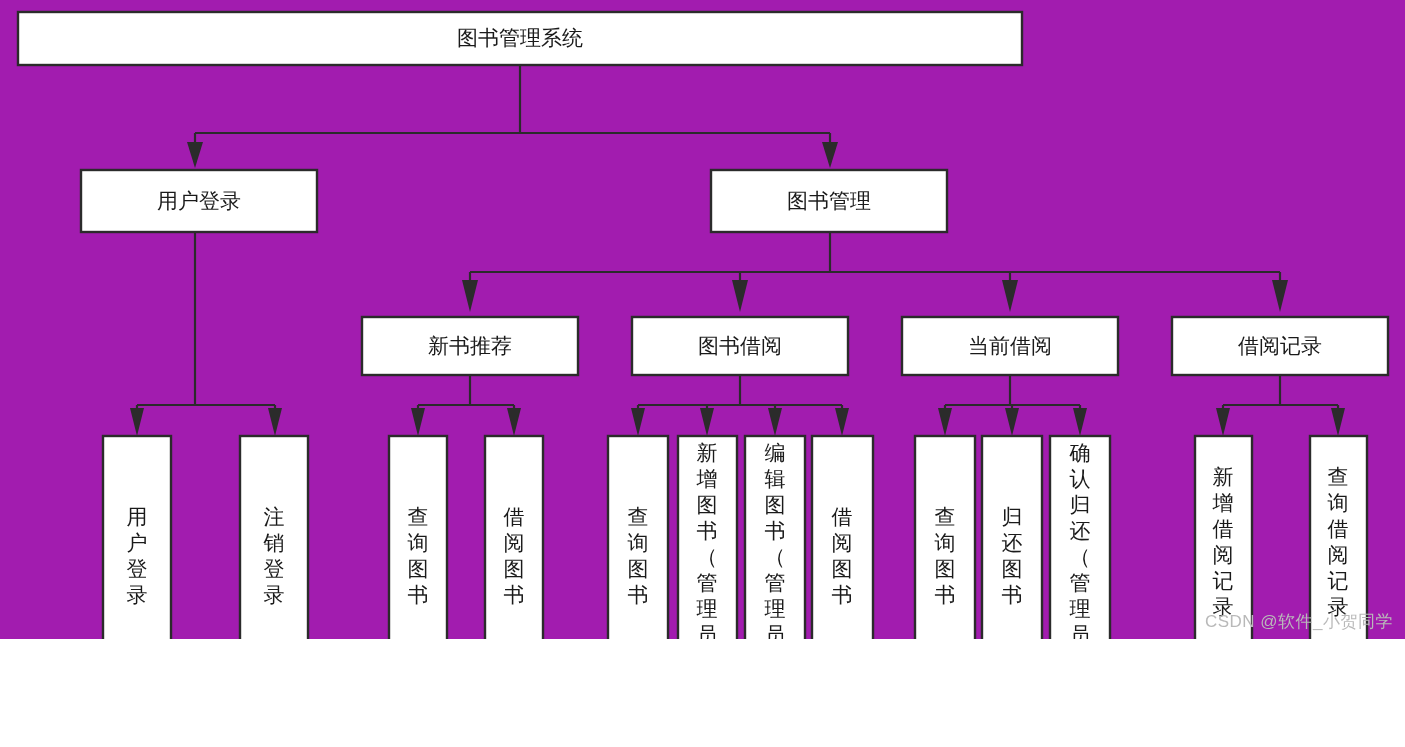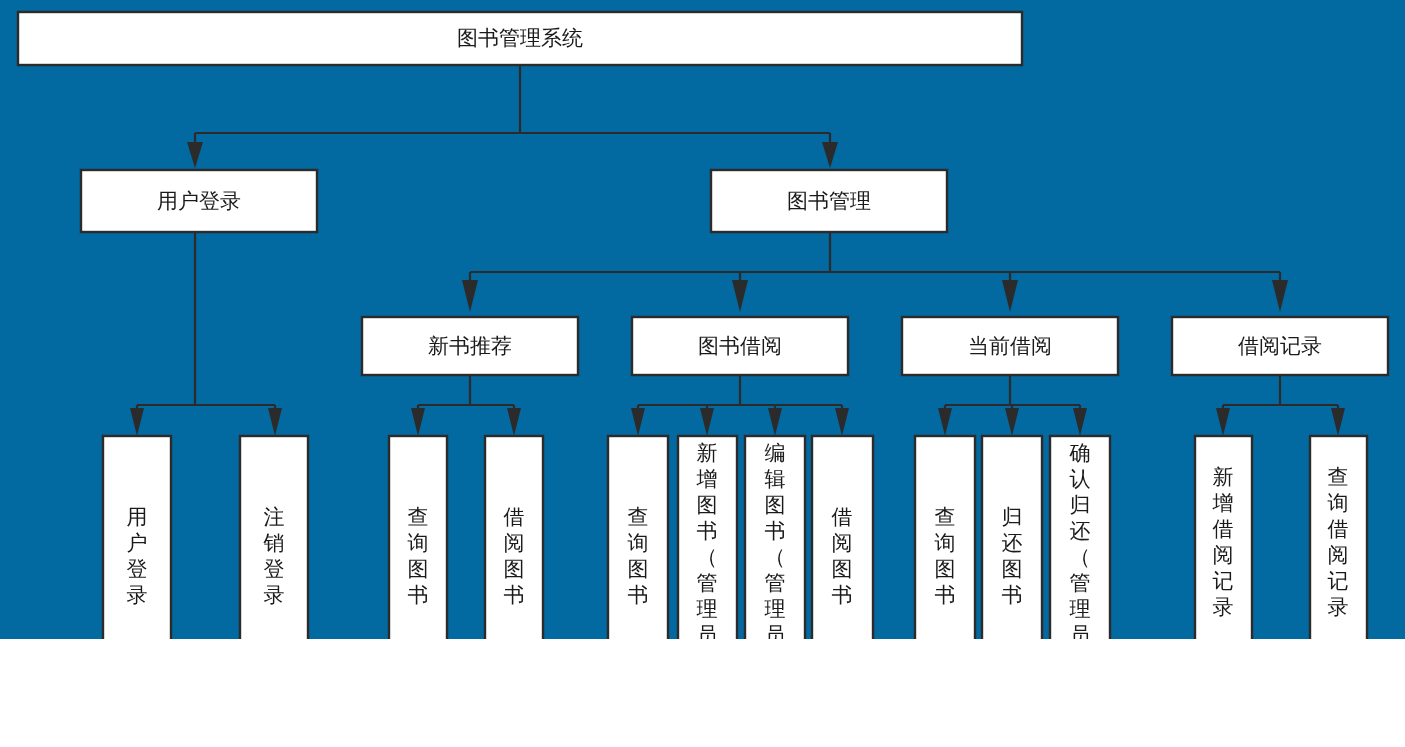--- a/index.html
+++ b/index.html
@@ -8,21 +8,21 @@
     padding: 0;
     background: #ffffff;
   }
   body {
     font-family: "Liberation Sans", "DejaVu Sans", sans-serif;
   }
   #diagram-root {
     position: relative;
     width: 1405px;
     height: 639px;
-    background: #0369a1;
+    background: #a21caf;
     overflow: hidden;
   }
   svg#tree-svg {
     position: absolute;
     left: 0;
     top: 0;
     width: 1405px;
     height: 747px;
     display: block;
   }
@@ -246,14 +246,15 @@
       <text class="node-label-v" x="1223" y="484"><tspan x="1223" y="484">新</tspan><tspan x="1223" y="510">增</tspan><tspan x="1223" y="536">借</tspan><tspan x="1223" y="562">阅</tspan><tspan x="1223" y="588">记</tspan><tspan x="1223" y="614">录</tspan></text>
     </g>
 
     <g>
       <rect class="node-box" x="1310" y="436" width="57" height="298"></rect>
       <text class="node-label-v" x="1338" y="484"><tspan x="1338" y="484">查</tspan><tspan x="1338" y="510">询</tspan><tspan x="1338" y="536">借</tspan><tspan x="1338" y="562">阅</tspan><tspan x="1338" y="588">记</tspan><tspan x="1338" y="614">录</tspan></text>
     </g>
 
   </svg>
 
+  <div class="watermark">CSDN @软件_小贺同学</div>
 
 </div>
 
 </body></html>

